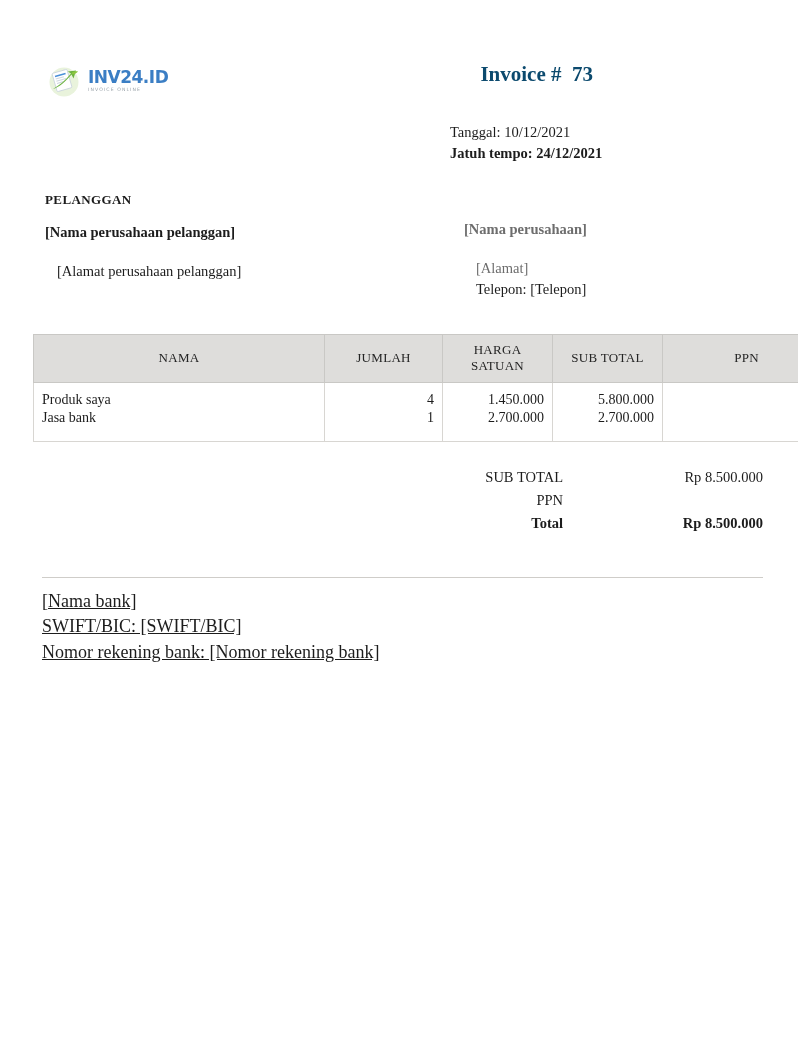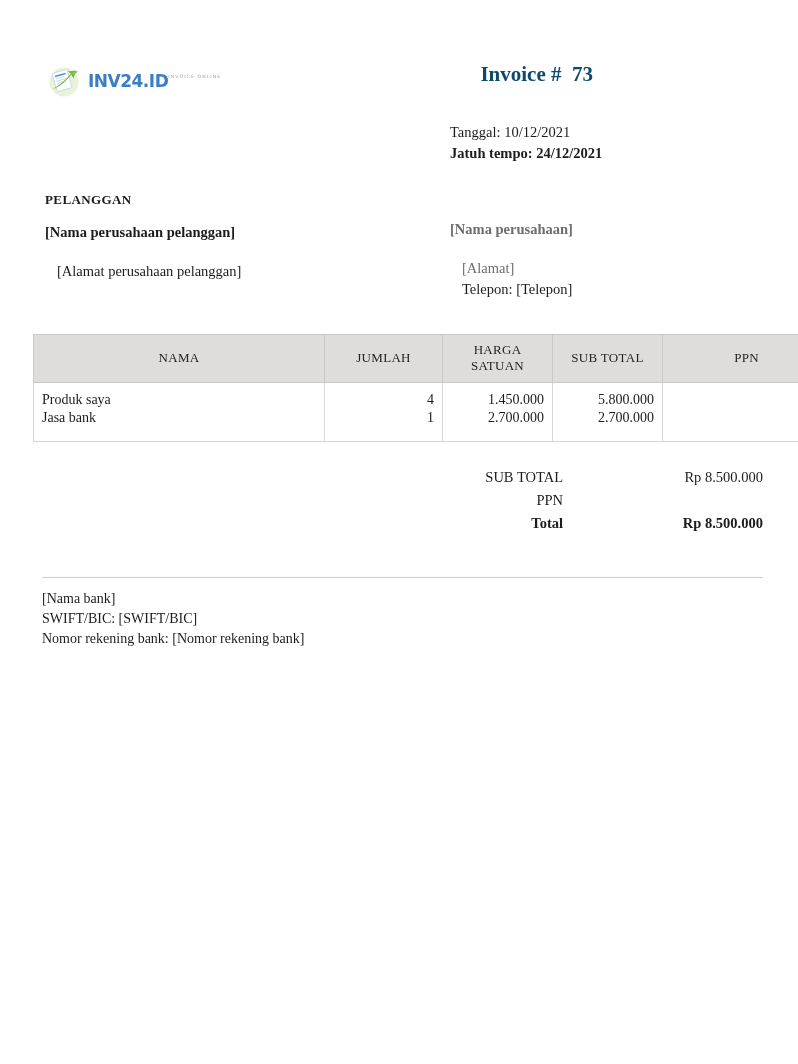--- a/index.html
+++ b/index.html
@@ -38,21 +38,21 @@
     margin-top: 10px;
   }
   .logo-mark {
     width: 38px;
     height: 38px;
     position: relative;
     flex: none;
   }
   .logo-text-wrap {
     display: flex;
-    flex-direction: row;
+    flex-direction: column;
     line-height: 1;
   }
   .logo-word {
     font-family: "DejaVu Sans", sans-serif;
     font-weight: bold;
     font-size: 17px;
     letter-spacing: -0.5px;
     color: #3b7ec4;
   }
   .logo-tag {
@@ -81,20 +81,21 @@
   }
   .date-due {
     font-weight: bold;
   }
 
   
   .parties {
     display: flex;
     margin-top: 28px;
     padding: 0 35px 0 45px;
+    gap: 14px;
   }
   .party-left {
     width: 405px;
   }
   .party-right {
     flex: 1;
   }
   .party-heading {
     font-size: 13px;
     font-weight: bold;
@@ -186,22 +187,23 @@
   .bold { font-weight: bold; }
 
   
   .rule {
     border: none;
     border-top: 1px solid #cfcdc9;
     margin: 42px 35px 0 42px;
   }
   .bank {
     padding: 11px 35px 0 42px;
-    font-size: 14px;
+    font-size: 18px;
     line-height: 1.43;
+    text-decoration: underline;
   }
 </style>
 </head>
 <body>
 
 <div class="page">
 
   <div class="header">
 
     <div class="logo-block">

